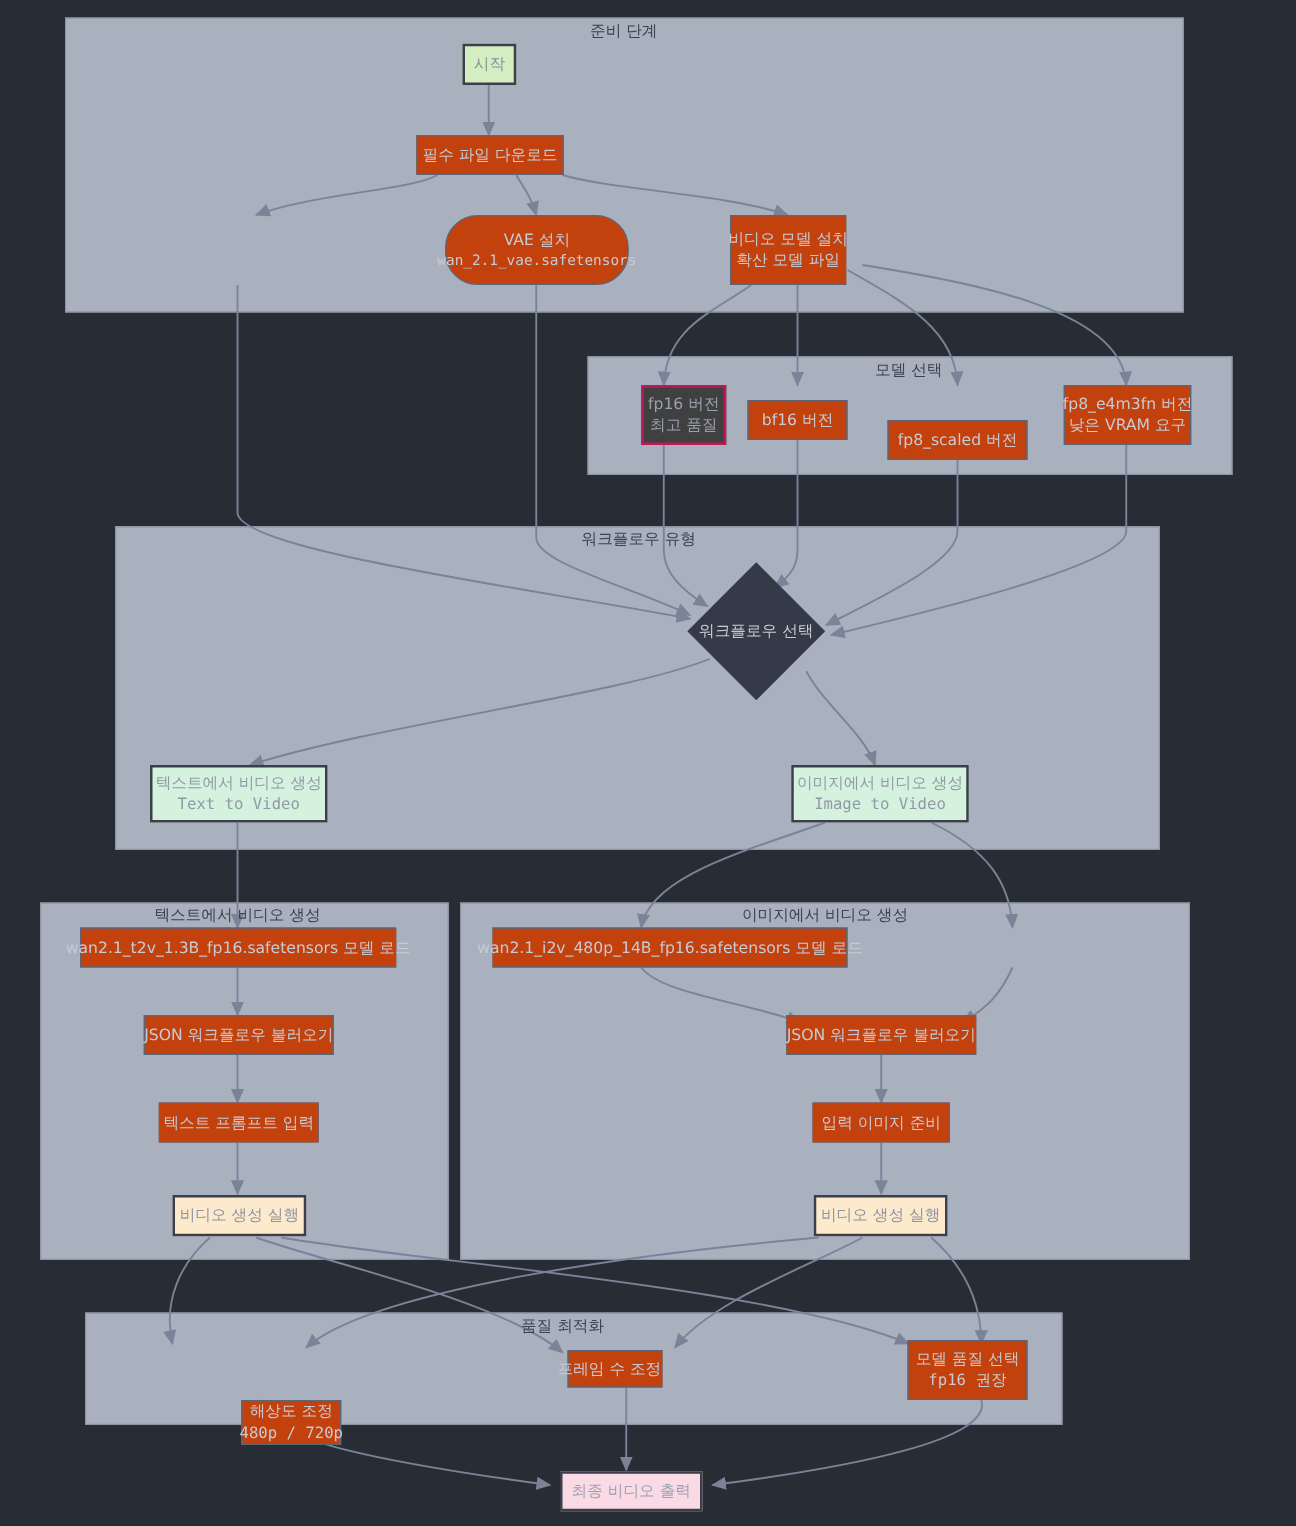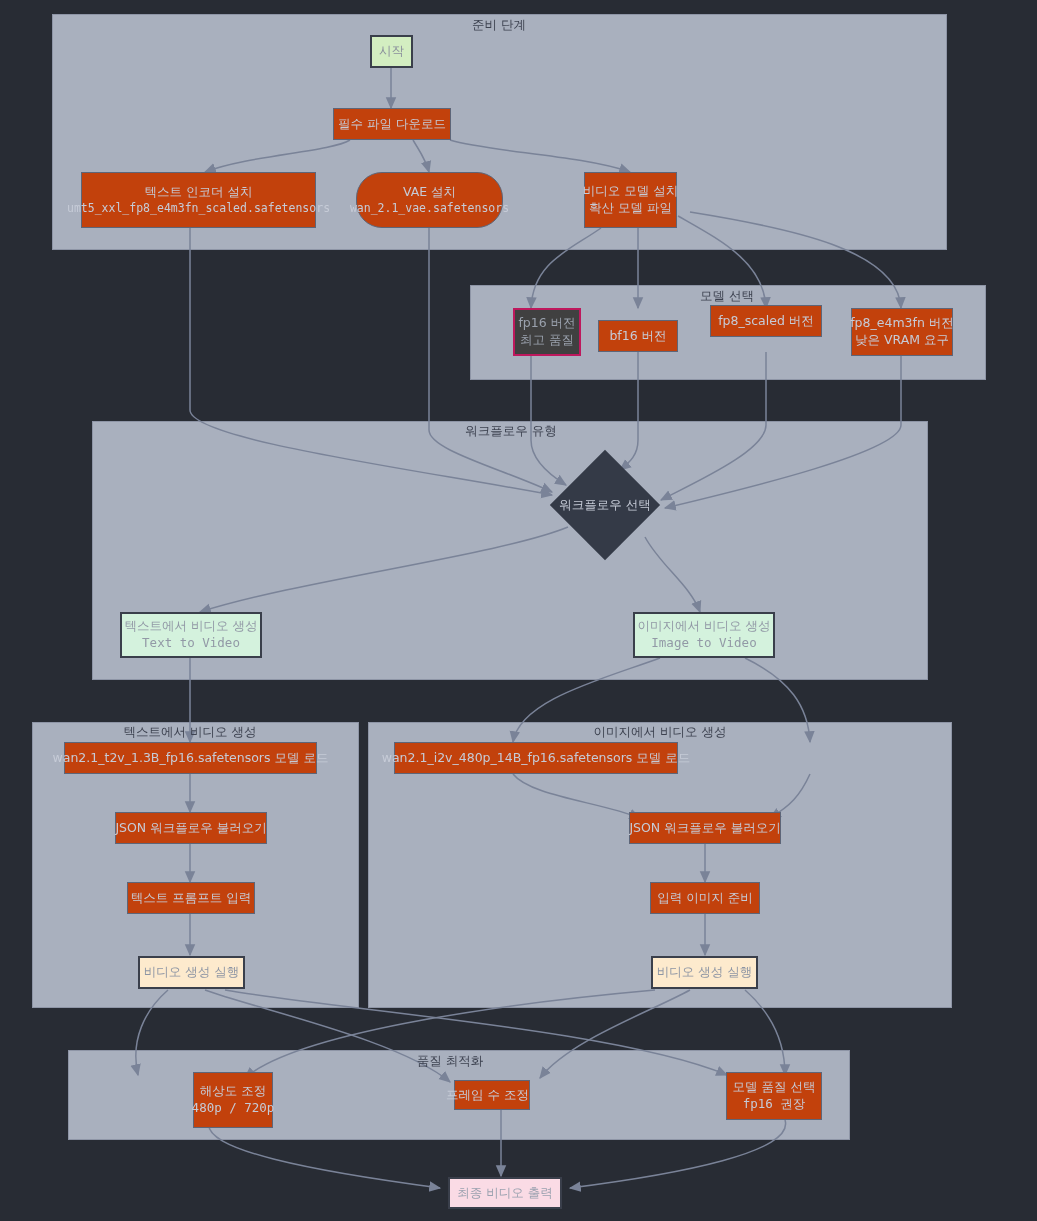--- a/index.html
+++ b/index.html
@@ -203,45 +203,41 @@
   <div class="cluster-title" style="left:450px; top:1053px;">품질 최적화</div>
 
   <div class="node n-green" style="left:370px; top:35px; width:43px; height:33px;">
     <span class="ln">시작</span>
   </div>
 
   <div class="node n-dark" style="left:333px; top:108px; width:118px; height:32px;">
     <span class="ln">필수 파일 다운로드</span>
   </div>
 
-  <div class="node n-dark" style="left:81px; top:172px; width:235px; height:56px;">
-    <span class="ln">텍스트 인코더 설치</span>
-    <span class="ln mono" style="font-size:11.5px;">umt5_xxl_fp8_e4m3fn_scaled.safetensors</span>
-  </div>
 
   <div class="node n-dark" style="left:356px; top:172px; width:147px; height:56px;border-radius:26px;">
     <span class="ln">VAE 설치</span>
     <span class="ln mono" style="font-size:11.5px;">wan_2.1_vae.safetensors</span>
   </div>
 
   <div class="node n-dark" style="left:584px; top:172px; width:93px; height:56px;">
     <span class="ln">비디오 모델 설치</span>
     <span class="ln">확산 모델 파일</span>
   </div>
 
   <div class="node n-light" style="left:497px; top:308px; width:68px; height:48px;">
     <span class="ln">fp16 버전</span>
     <span class="ln">최고 품질</span>
   </div>
 
   <div class="node n-dark" style="left:598px; top:320px; width:80px; height:32px;">
     <span class="ln">bf16 버전</span>
   </div>
 
-  <div class="node n-dark" style="left:710px; top:305px; width:112px; height:32px;">
+  <div class="node n-dark" style="left:710px; top:336px; width:112px; height:32px;">
     <span class="ln">fp8_scaled 버전</span>
   </div>
 
   <div class="node n-dark" style="left:851px; top:308px; width:102px; height:48px;">
     <span class="ln">fp8_e4m3fn 버전</span>
     <span class="ln">낮은 VRAM 요구</span>
   </div>
 
   <div class="diamond" style="left:566px; top:466px; width:78px; height:78px;"></div>
   <div class="diamond-label" style="left:605px; top:505px;">워크플로우 선택</div>
@@ -282,21 +278,21 @@
   </div>
 
   <div class="node n-dark" style="left:650px; top:882px; width:110px; height:32px;">
     <span class="ln">입력 이미지 준비</span>
   </div>
 
   <div class="node n-orange" style="left:651px; top:956px; width:107px; height:33px;">
     <span class="ln">비디오 생성 실행</span>
   </div>
 
-  <div class="node n-dark" style="left:193px; top:1072px; width:80px; height:56px;">
+  <div class="node n-dark" style="left:193px; top:1120px; width:80px; height:36px;">
     <span class="ln">해상도 조정</span>
     <span class="ln mono">480p / 720p</span>
   </div>
 
   <div class="node n-dark" style="left:454px; top:1080px; width:76px; height:30px;align-items:flex-end;">
     <span class="ln">프레임 수 조정</span>
   </div>
 
   <div class="node n-dark" style="left:726px; top:1072px; width:96px; height:48px;">
     <span class="ln">모델 품질 선택</span>

